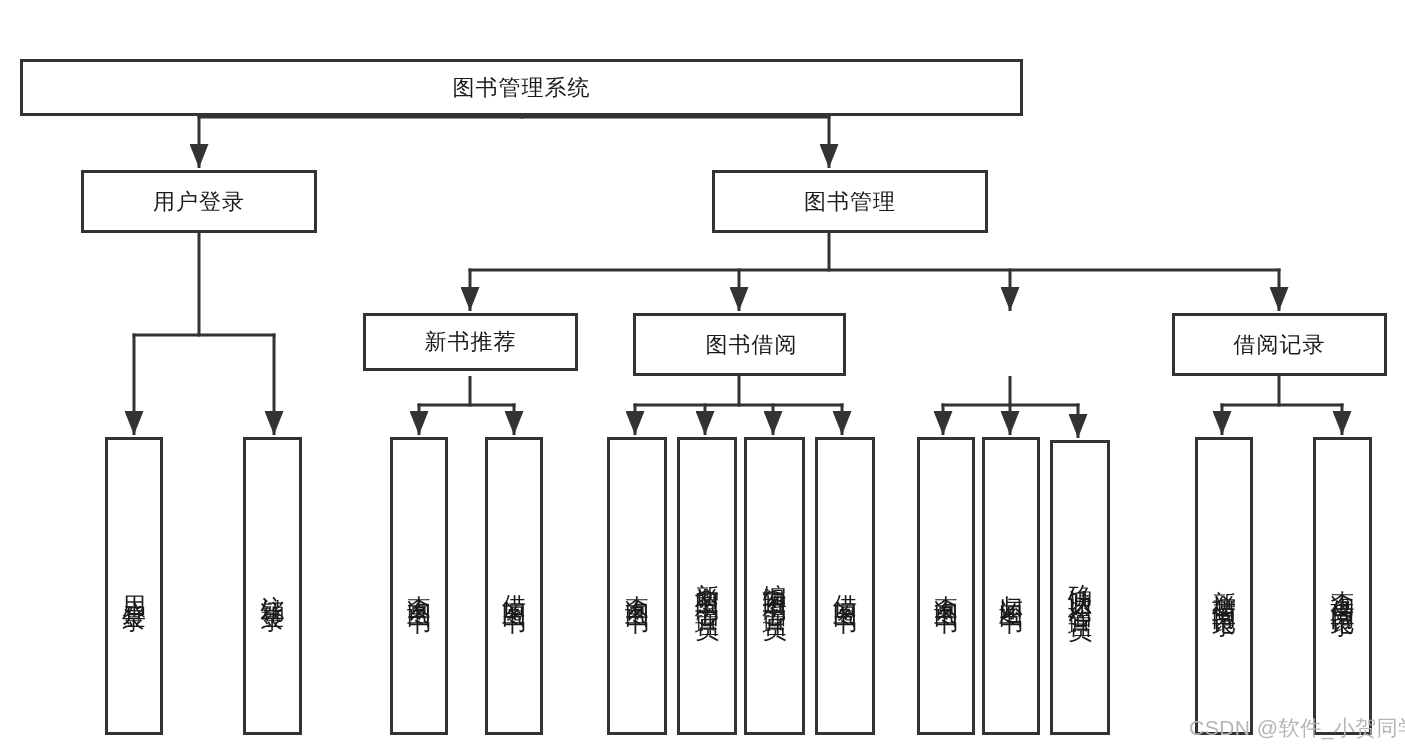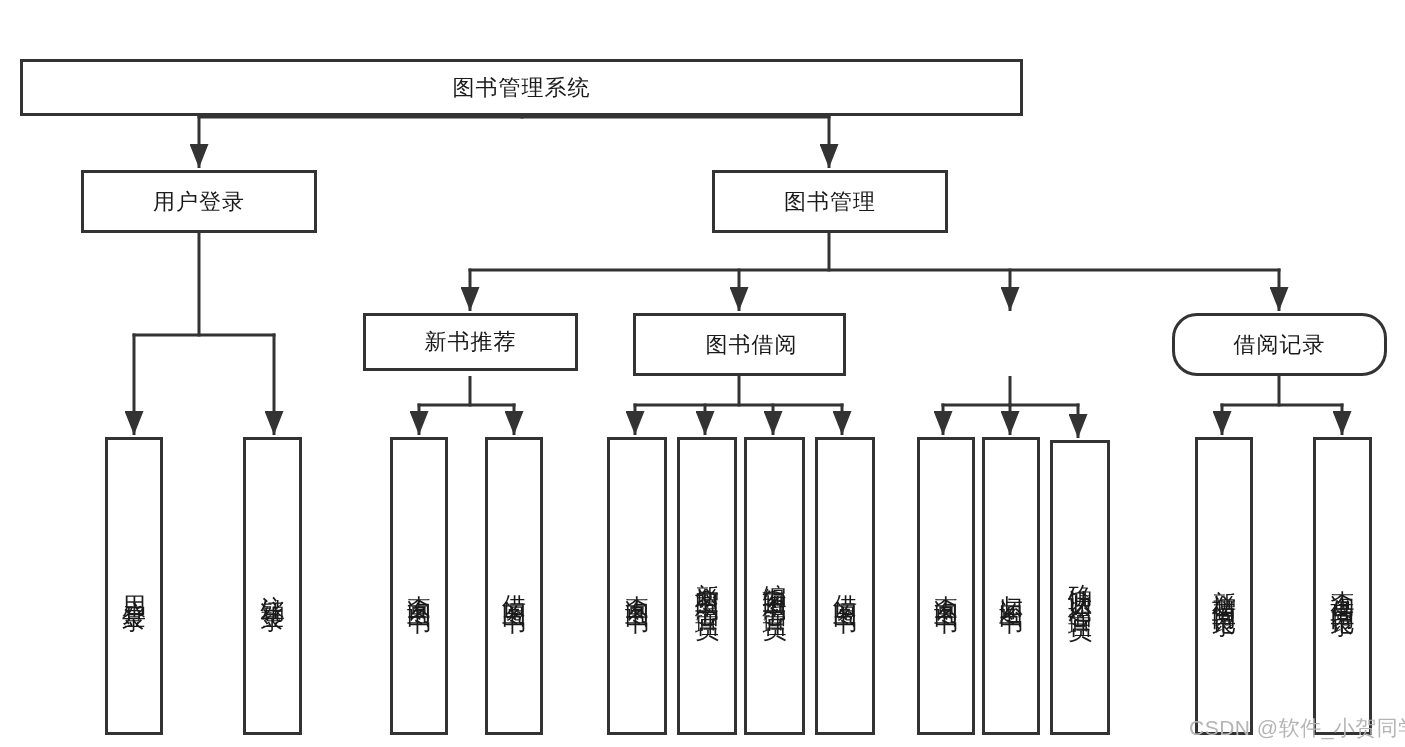--- a/index.html
+++ b/index.html
@@ -76,25 +76,25 @@
       <line x1="1279" y1="376" x2="1279" y2="406.5"></line>
       <line x1="1220.5" y1="405" x2="1343.5" y2="405"></line>
       <line x1="1222" y1="403.5" x2="1222" y2="435" marker-end="url(#ah)"></line>
       <line x1="1342" y1="403.5" x2="1342" y2="435" marker-end="url(#ah)"></line>
     </g>
   </svg>
 
   <div class="node hbox" style="left:20px;top:13px;width:1003px;height:57px;margin-top:46px;">图书管理系统</div>
 
   <div class="node hbox" style="left:81px;top:170px;width:236px;height:63px;">用户登录</div>
-  <div class="node hbox" style="left:712px;top:170px;width:236px;height:63px;">图书管理</div>
+  <div class="node hbox" style="left:712px;top:170px;width:276px;height:63px;">图书管理</div>
 
   <div class="node hbox" style="left:363px;top:313px;width:215px;height:58px;">新书推荐</div>
   <div class="node hbox" style="left:633px;top:313px;width:213px;height:63px;padding-left:24px;">图书借阅</div>
-  <div class="node hbox" style="left:1172px;top:313px;width:215px;height:63px;border-radius:25px;">借阅记录</div>
+  <div class="node hbox" style="left:1172px;top:313px;width:215px;height:63px;">借阅记录</div>
 
   <div class="node vbox" style="left:105px;top:437px;width:58px;height:298px;">用户登录</div>
   <div class="node vbox" style="left:243px;top:437px;width:59px;height:298px;">注销登录</div>
 
   <div class="node vbox" style="left:390px;top:437px;width:58px;height:298px;">查询图书</div>
   <div class="node vbox" style="left:485px;top:437px;width:58px;height:298px;">借阅图书</div>
 
   <div class="node vbox" style="left:607px;top:437px;width:60px;height:298px;">查询图书</div>
   <div class="node vbox" style="left:677px;top:437px;width:60px;height:298px;">新增图书（管理员）</div>
   <div class="node vbox" style="left:744px;top:437px;width:61px;height:298px;">编辑图书（管理员）</div>

